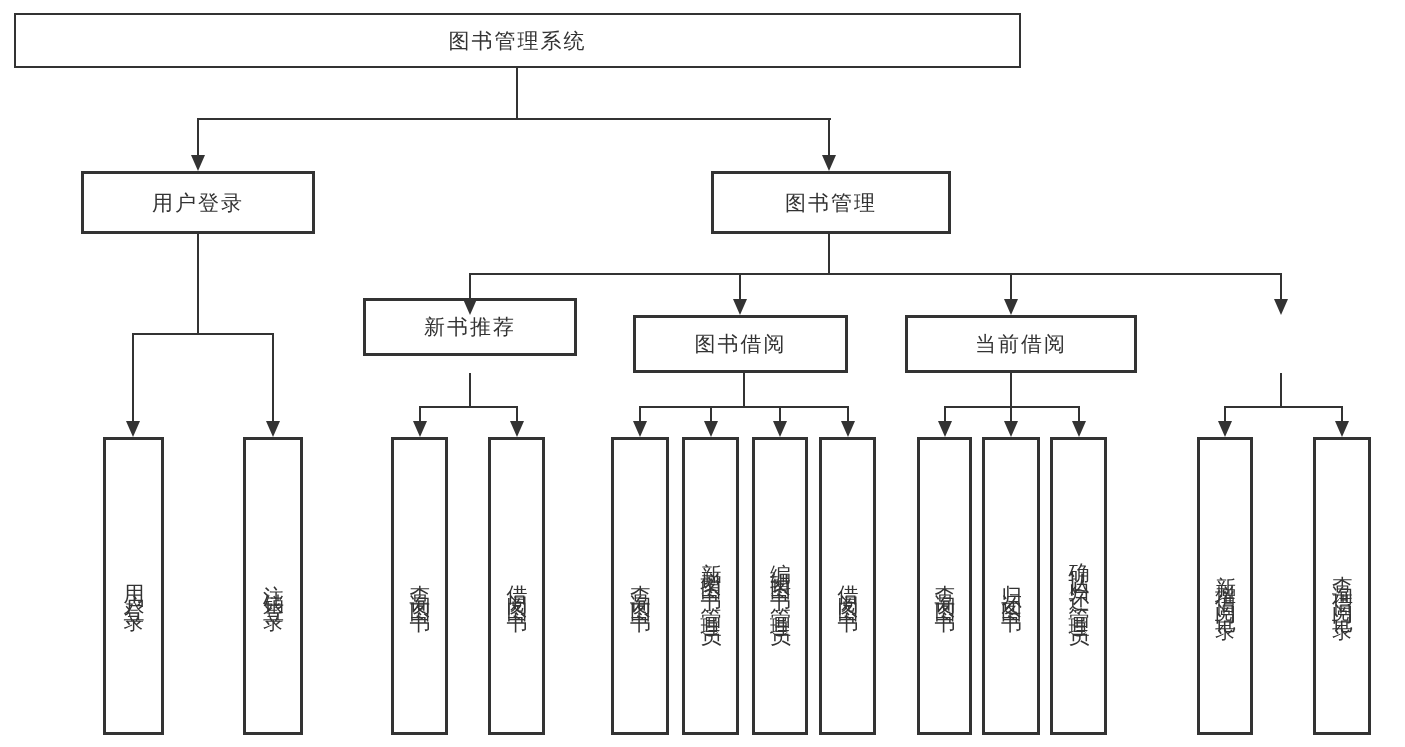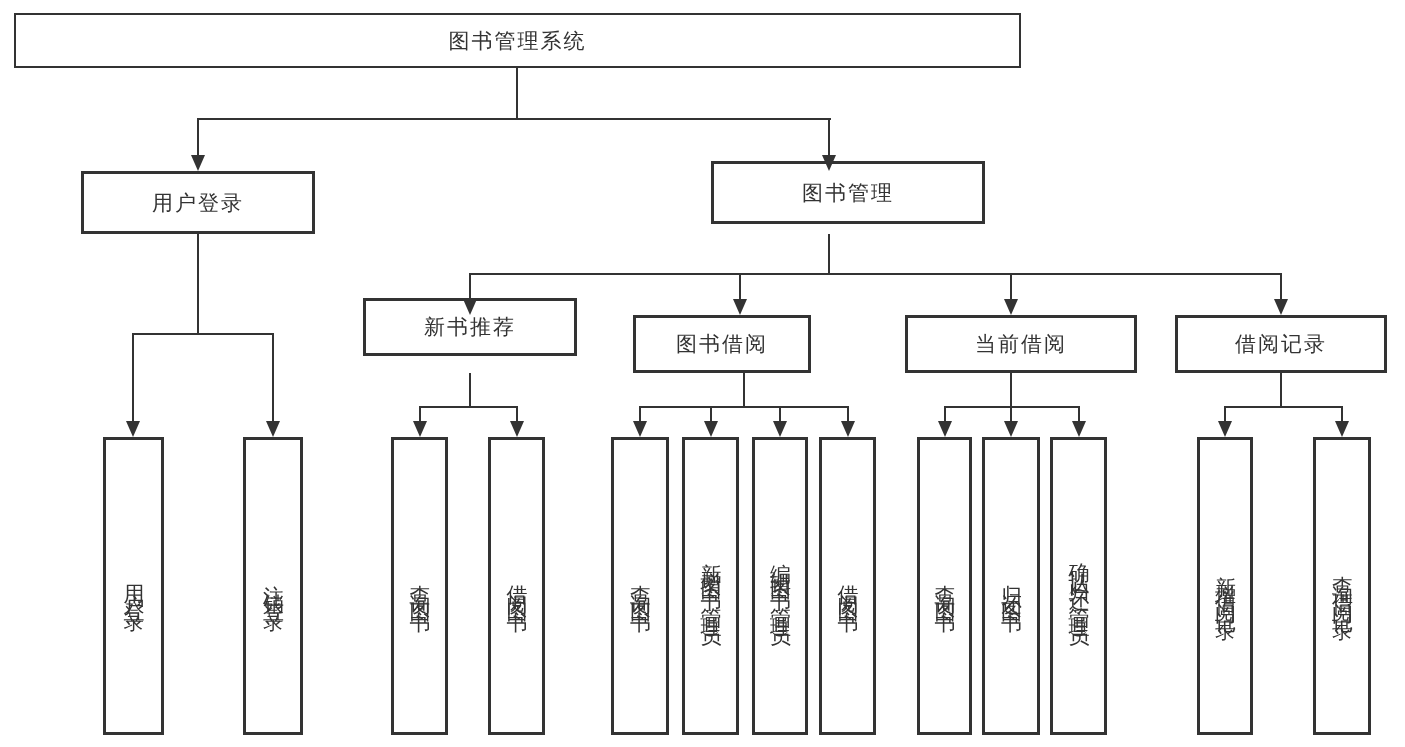--- a/index.html
+++ b/index.html
@@ -64,39 +64,36 @@
 <div id="stage">
 
   <div class="node root" style="left:14px;top:13px;width:1007px;height:55px">
     <span>图书管理系统</span>
   </div>
 
   <div class="node" style="left:81px;top:171px;width:234px;height:63px">
     <span>用户登录</span>
   </div>
 
-  <div class="node" style="left:711px;top:161px;width:274px;height:63px">
+  <div class="node" style="left:711px;top:171px;width:240px;height:63px">
     <span>图书管理</span>
   </div>
 
   <div class="node" style="left:363px;top:298px;width:214px;height:58px">
     <span>新书推荐</span>
   </div>
 
-  <div class="node" style="left:633px;top:315px;width:178px;height:58px">
+  <div class="node" style="left:633px;top:315px;width:215px;height:58px">
     <span>图书借阅</span>
   </div>
 
   <div class="node" style="left:905px;top:315px;width:232px;height:58px">
     <span>当前借阅</span>
   </div>
 
-  <div class="node" style="left:1175px;top:315px;width:212px;height:58px">
-    <span>借阅记录</span>
-  </div>
 
   <div class="leaf" style="left:103px;width:61px">
     <span class="vtxt">用户登录</span>
   </div>
 
   <div class="leaf" style="left:243px;width:60px">
     <span class="vtxt">注销登录</span>
   </div>
 
   <div class="leaf" style="left:391px;width:57px">

